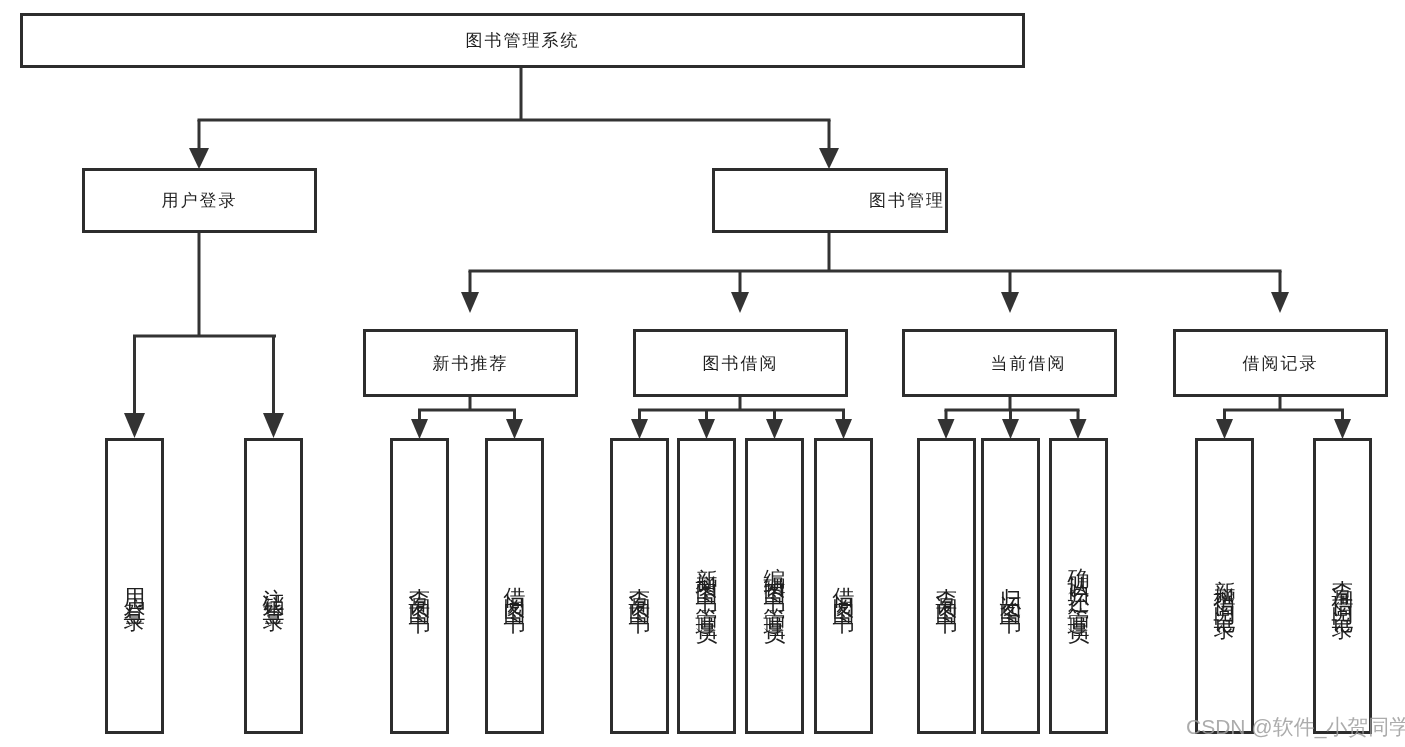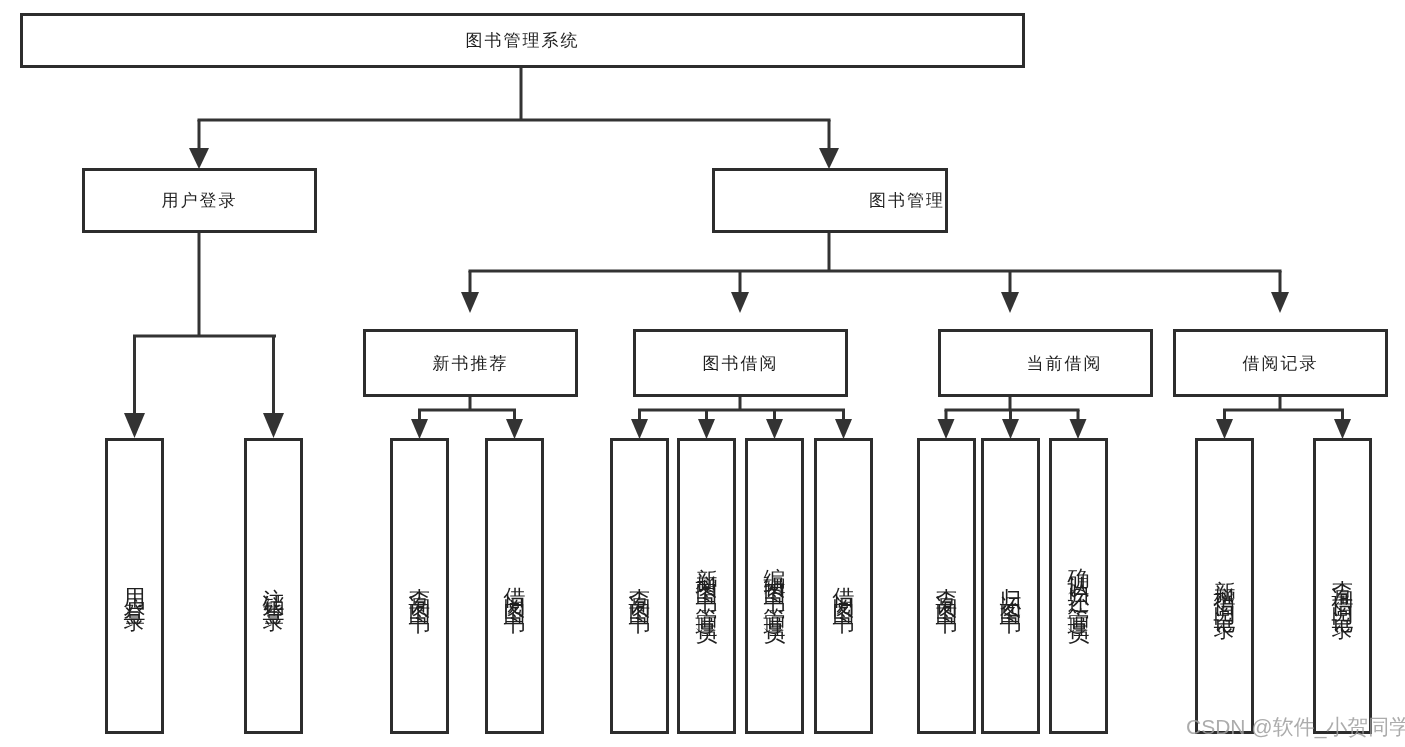--- a/index.html
+++ b/index.html
@@ -146,21 +146,21 @@
   <div class="box h lvl2" style="left:712px; width:236px;justify-content:flex-end;">
     <span>图书管理</span>
   </div>
 
   <div class="box h lvl3" style="left:363px;">
     <span>新书推荐</span>
   </div>
   <div class="box h lvl3" style="left:633px;">
     <span>图书借阅</span>
   </div>
-  <div class="box h lvl3" style="left:938px;padding-left:38px;">
+  <div class="box h lvl3" style="left:902px;padding-left:38px;">
     <span>当前借阅</span>
   </div>
   <div class="box h lvl3" style="left:1173px;">
     <span>借阅记录</span>
   </div>
 
   <div class="box v leaf" style="left:105px;">
     <span>用户登录</span>
   </div>
   <div class="box v leaf" style="left:244px;">

